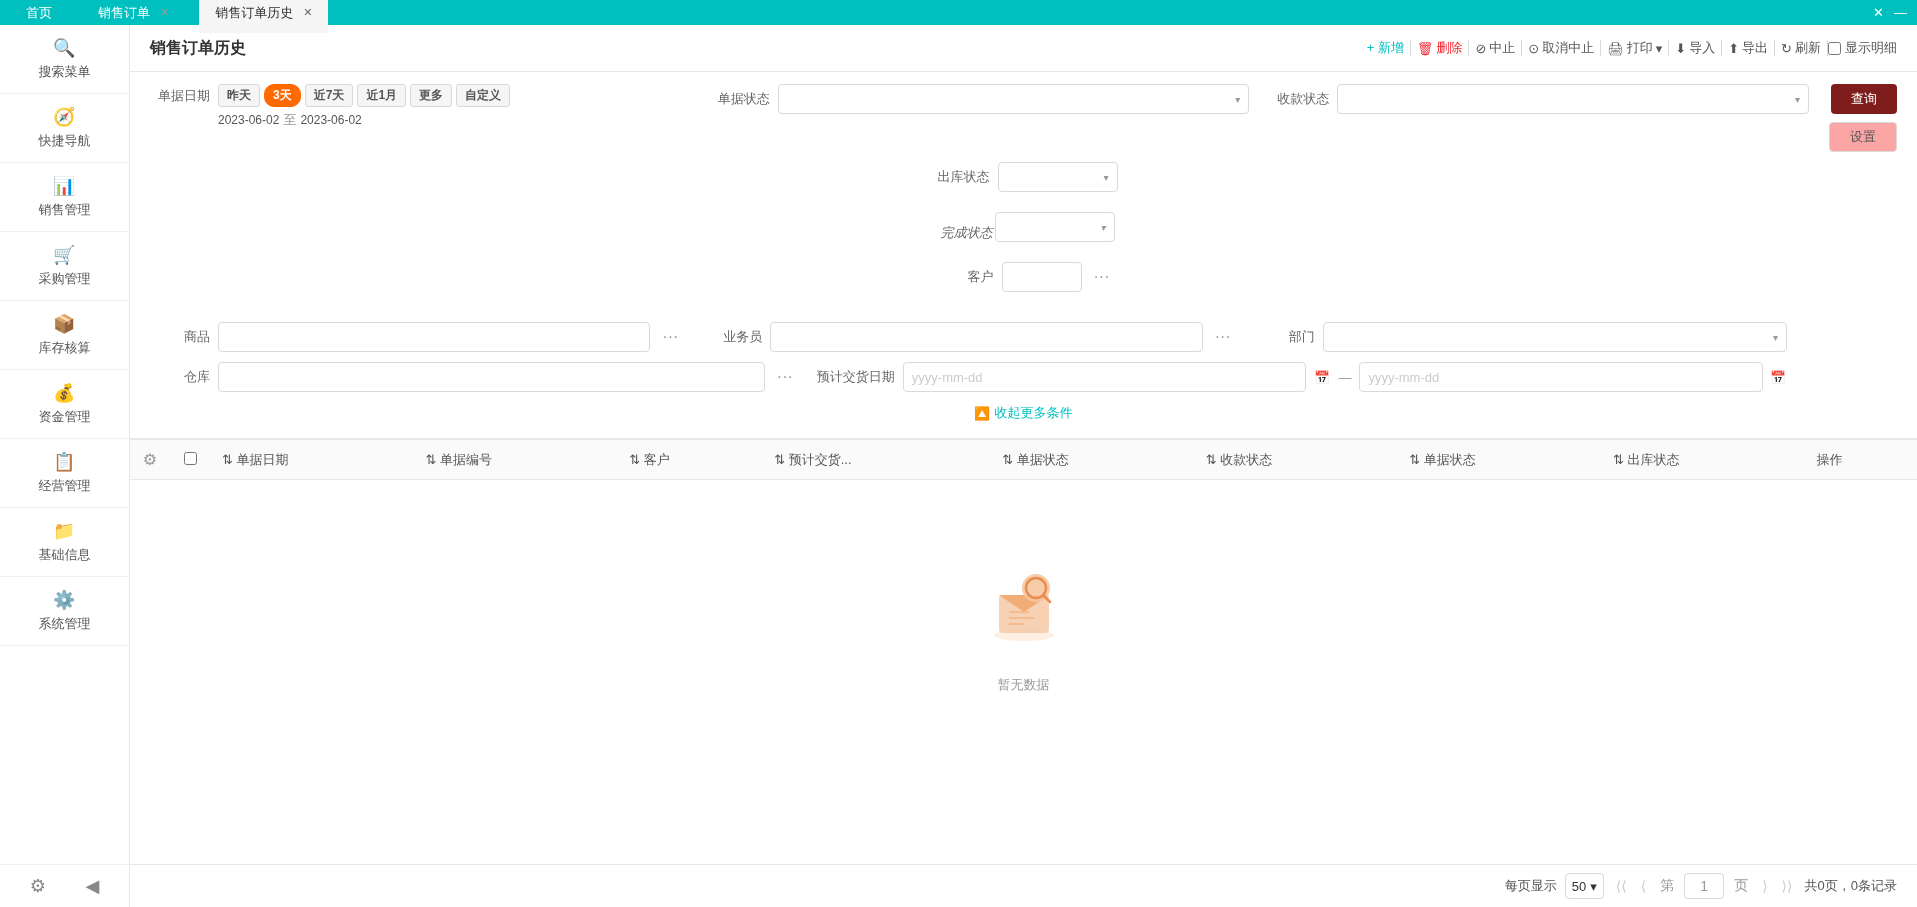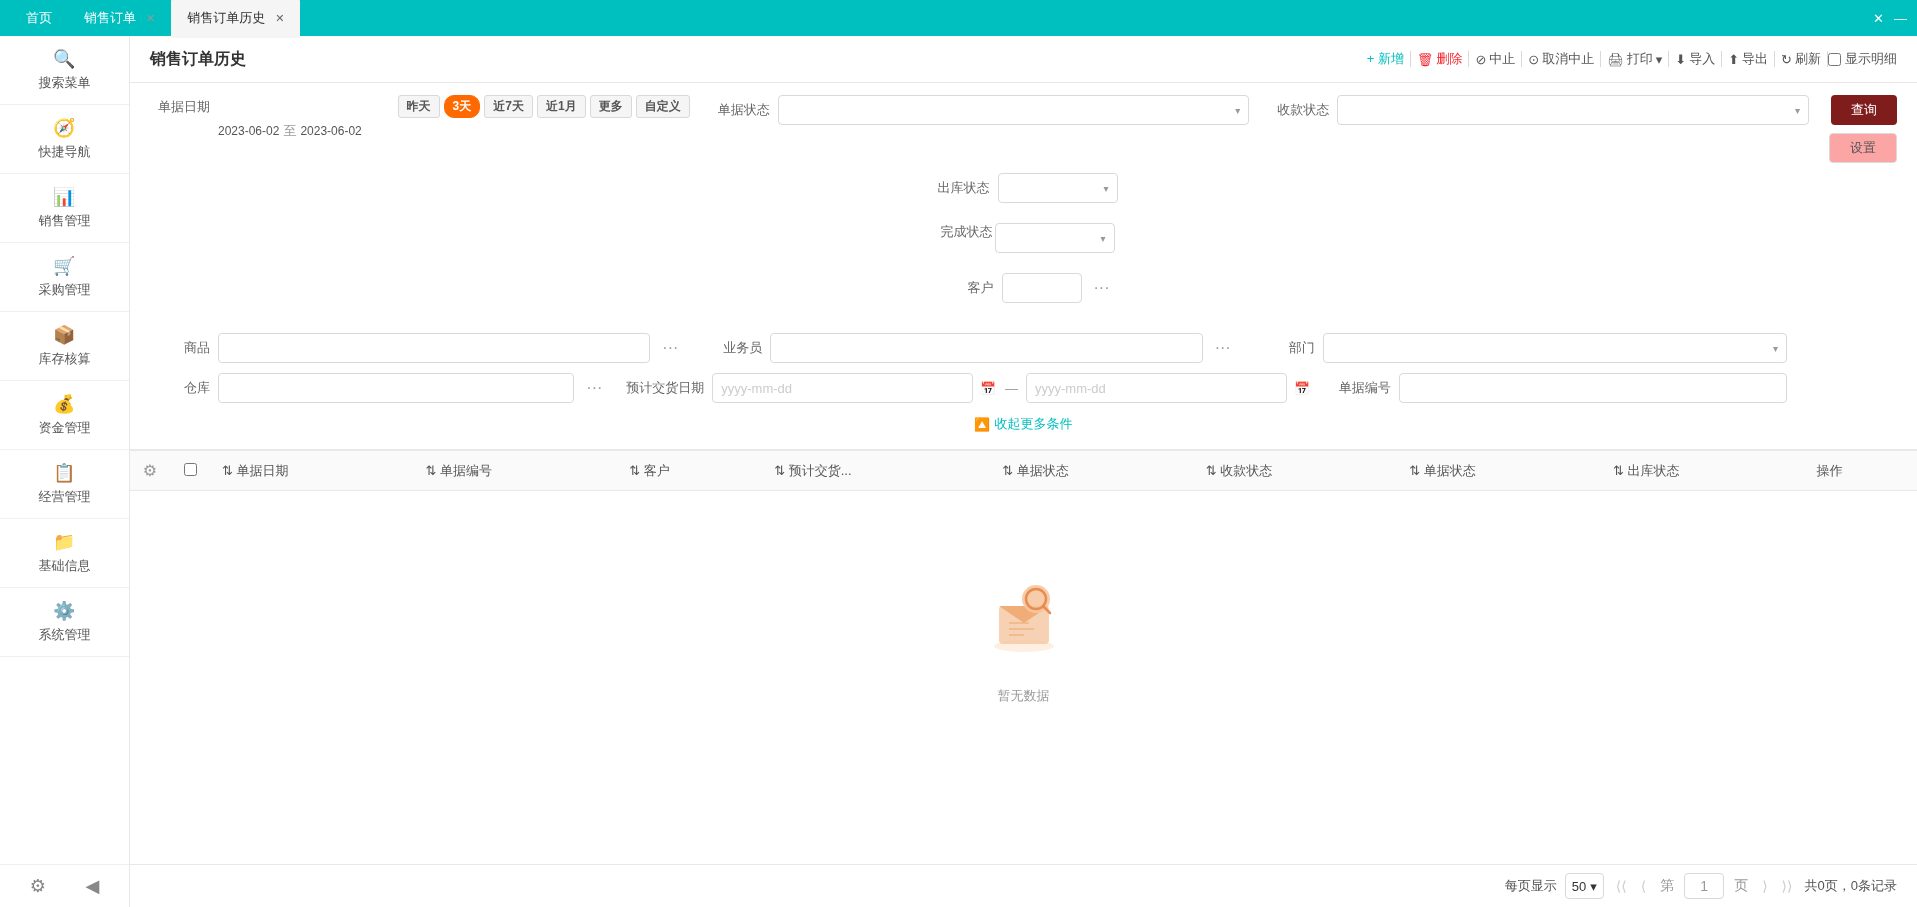--- a/index.html
+++ b/index.html
@@ -1,19 +1,19 @@
 <!DOCTYPE html>
 <html><head>
   <meta charset="utf-8">
   <style>
     * { box-sizing: border-box; margin: 0; padding: 0; font-family: 'Microsoft YaHei', Arial, sans-serif; font-size: 13px; }
     body { display: flex; flex-direction: column; height: 907px; width: 1917px; overflow: hidden; background: #f5f5f5; }
 
     
-    .top-bar { height: 36px; background: #00bfbf; display: flex; align-items: center; padding: 0 10px; gap: 0; flex-shrink: 0; }
+    .top-bar { height: 25px; background: #00bfbf; display: flex; align-items: center; padding: 0 10px; gap: 14px; flex-shrink: 0; }
     .tab-item { height: 40px; display: flex; align-items: center; padding: 0 16px; color: #fff; cursor: pointer; font-size: 13px; gap: 6px; position: relative; }
     .tab-item.active { background: #f5f5f5; color: #333; border-radius: 4px 4px 0 0; }
     .tab-close { font-size: 11px; cursor: pointer; color: #999; margin-left: 4px; }
     .tab-item.active .tab-close { color: #666; }
     .top-bar-right { margin-left: auto; display: flex; align-items: center; gap: 10px; }
     .top-bar-right span { color: #fff; font-size: 13px; cursor: pointer; }
 
     
     .main-layout { display: flex; flex: 1; overflow: hidden; }
 
@@ -192,21 +192,21 @@
           <span>显示明细</span>
         </label>
       </div>
     </div>
 
     <div class="filter-area">
 
       <div style="display:flex; align-items:flex-start; margin-bottom:10px; gap:20px;">
 
         <div style="display:flex; flex-direction:column; gap:4px; flex:1;">
-          <div style="display:flex; align-items:center; gap:8px;justify-content:space-between;">
+          <div style="display:flex; align-items:center; gap:8px;">
             <span class="filter-label">单据日期</span>
             <div class="date-btns">
               <span class="date-btn">昨天</span>
               <span class="date-btn active">3天</span>
               <span class="date-btn">近7天</span>
               <span class="date-btn">近1月</span>
               <span class="date-btn">更多</span>
               <span class="date-btn">自定义</span>
             </div>
           </div>
@@ -240,21 +240,21 @@
       </div>
 
       <div style="display:flex; align-items:center; margin-bottom:10px; gap:20px;flex-direction:column;">
         <div style="display:flex; align-items:center; gap:8px; flex:1;">
           <span class="filter-label">出库状态</span>
           <div class="filter-select">
             <span></span>
             <span class="arrow">▾</span>
           </div>
         </div>
-        <div style="display:flex; align-items:flex-start; gap:2px; flex:1;">
+        <div style="display:flex; align-items:flex-end; gap:2px; flex:1;font-style:italic;">
           <span class="filter-label">完成状态</span>
           <div class="filter-select">
             <span></span>
             <span class="arrow">▾</span>
           </div>
         </div>
         <div style="display:flex; align-items:center; gap:8px; flex:1;">
           <span class="filter-label">客户</span>
           <div class="filter-input" style="flex:1;">
             <span></span>
@@ -301,26 +301,20 @@
           <span class="filter-label">预计交货日期</span>
           <div class="filter-input" style="flex:1; color:#ccc;">
             <span>yyyy-mm-dd</span>
           </div>
           <span style="color:#999; cursor:pointer;">📅</span>
           <span style="color:#999;">—</span>
           <div class="filter-input" style="flex:1; color:#ccc;">
             <span>yyyy-mm-dd</span>
           </div>
           <span style="color:#999; cursor:pointer;">📅</span>
-        </div>
-        <div style="display:flex; align-items:center; gap:8px; flex:1;">
-          <span class="filter-label">单据编号</span>
-          <div class="filter-input" style="flex:1;">
-            <span></span>
-          </div>
         </div>
         <div style="width:90px; flex-shrink:0;"></div>
       </div>
 
       <div style="display:flex; justify-content:center;">
         <div class="filter-more-btn">
           <span>🔼</span>
           <span>收起更多条件</span>
         </div>
       </div>

